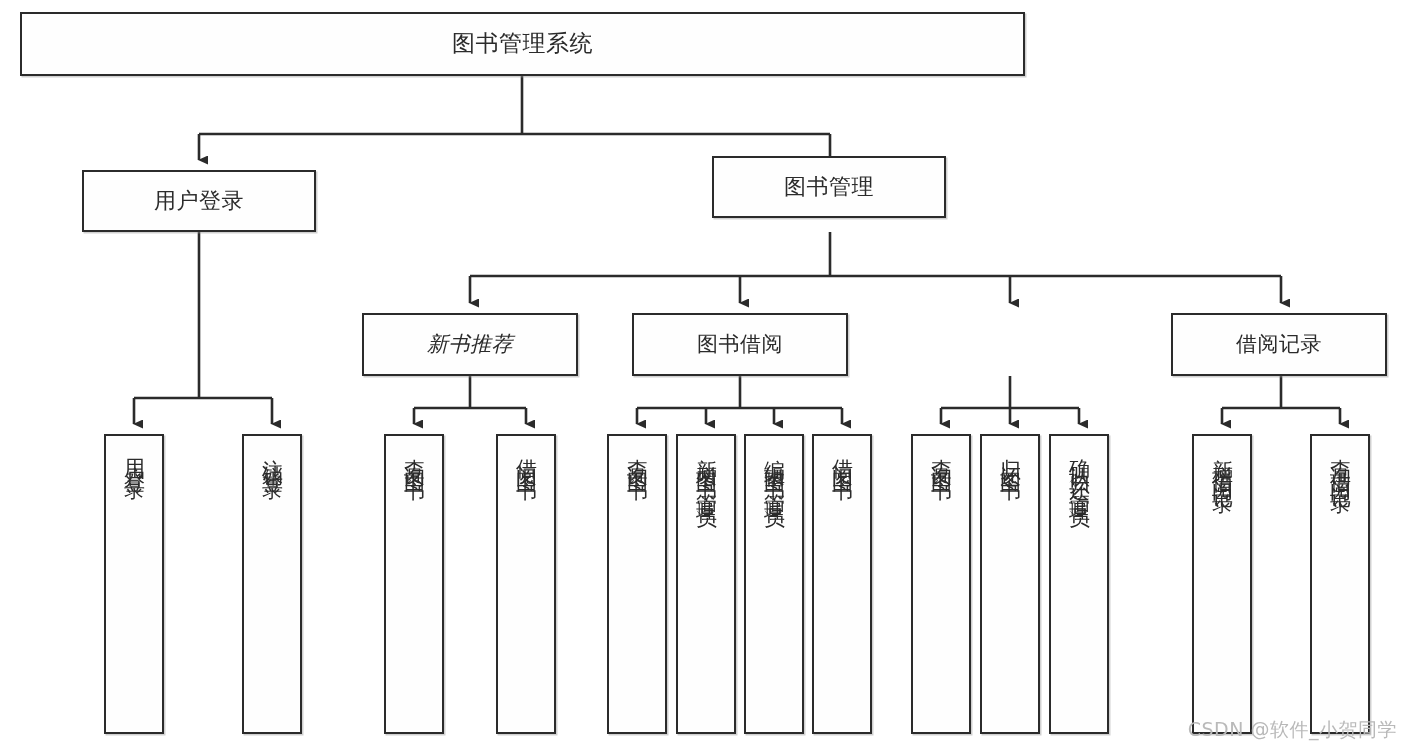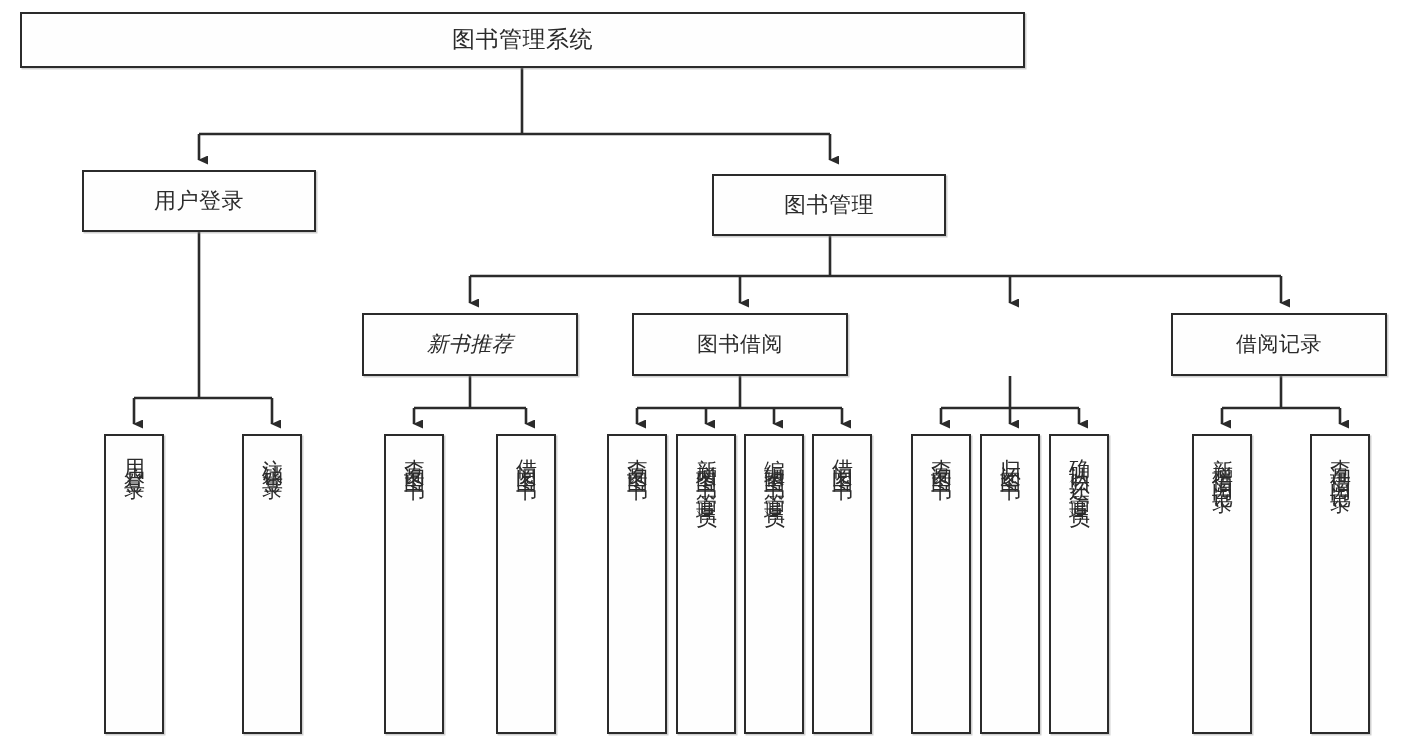--- a/index.html
+++ b/index.html
@@ -110,28 +110,28 @@
       <path d="M1010,408 L1010,424" marker-end="url(#ah)"></path>
       <path d="M1079,408 L1079,424" marker-end="url(#ah)"></path>
 
       <path d="M1281,376 L1281,408"></path>
       <path d="M1222,408 L1340,408"></path>
       <path d="M1222,408 L1222,424" marker-end="url(#ah)"></path>
       <path d="M1340,408 L1340,424" marker-end="url(#ah)"></path>
     </g>
   </svg>
 
-  <div class="node root" style="left:20px;top:12px;width:1005px;height:56px;">
+  <div class="node root" style="left:20px;top:12px;width:1005px;height:64px;">
     <span class="label">图书管理系统</span>
   </div>
 
   <div class="node h" style="left:82px;top:170px;width:234px;height:62px;">
     <span class="label">用户登录</span>
   </div>
-  <div class="node h" style="left:712px;top:174px;width:234px;height:62px;">
+  <div class="node h" style="left:712px;top:156px;width:234px;height:62px;">
     <span class="label">图书管理</span>
   </div>
 
   <div class="node mid" style="left:362px;top:313px;width:216px;height:63px;font-style:italic;">
     <span class="label">新书推荐</span>
   </div>
   <div class="node mid" style="left:632px;top:313px;width:216px;height:63px;">
     <span class="label">图书借阅</span>
   </div>
   <div class="node mid" style="left:1171px;top:313px;width:216px;height:63px;">
@@ -175,14 +175,15 @@
     <span class="label">确认归还（管理员）</span>
   </div>
 
   <div class="node leaf" style="left:1192px;top:434px;width:60px;height:300px;">
     <span class="label">新增借阅记录</span>
   </div>
   <div class="node leaf" style="left:1310px;top:434px;width:60px;height:300px;">
     <span class="label">查询借阅记录</span>
   </div>
 
+  <div class="watermark">CSDN @软件_小贺同学</div>
 
 </div>
 
 </body></html>

